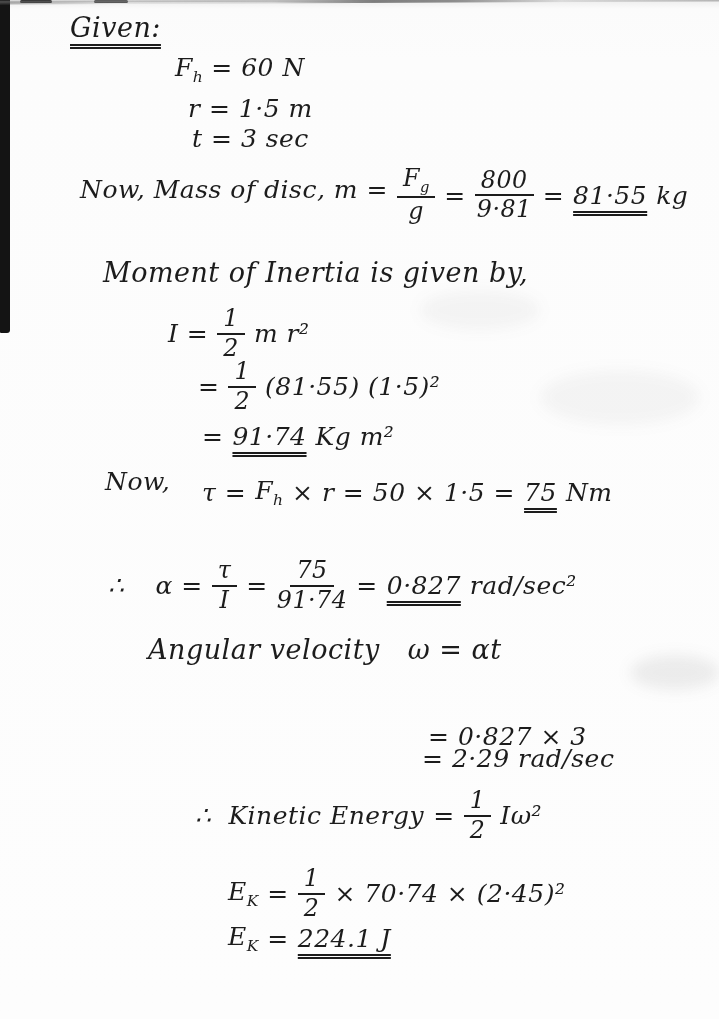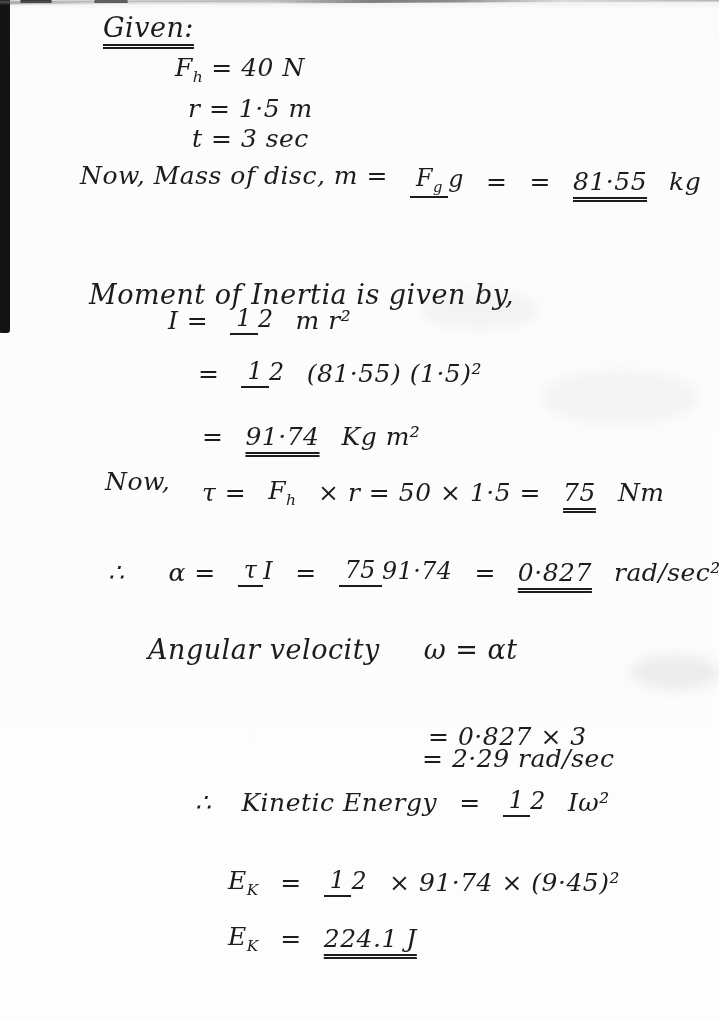--- a/index.html
+++ b/index.html
@@ -6,24 +6,24 @@
   .page{
     position:relative;width:719px;height:1019px;overflow:hidden;
     background:
       linear-gradient(180deg, #ededed 0px, #fbfbfb 9px, #fcfcfc 60px, #fdfdfd 100%);
     font-family:"DejaVu Serif", serif;
   }
   .hw{
     position:absolute;font-family:"DejaVu Serif", serif;font-style:italic;
     color:#1c1c1c;font-size:25px;white-space:nowrap;letter-spacing:0.5px;
   }
-  .row{display:flex;align-items:center;column-gap:22px;}
+  .row{display:flex;align-items:center;column-gap:9px;}
   .lg{font-size:27px;}
   sub{font-size:0.62em;letter-spacing:0;}
-  .frac{display:inline-flex;flex-direction:row;align-items:flex-start;line-height:1.08;font-size:0.95em;}
+  .frac{display:inline-flex;flex-direction:column;align-items:center;line-height:1.08;font-size:0.95em;}
   .frac .num{border-bottom:2px solid #1c1c1c;padding:0 6px 1px;}
   .frac .den{padding-top:1px;}
   .res{
     text-decoration-line:underline;text-decoration-style:double;
     text-decoration-thickness:1.5px;text-underline-offset:7px;
     text-decoration-color:#1c1c1c;
   }
   .edge-left{position:absolute;left:0;top:0;width:10px;height:333px;background:#141414;border-radius:0 0 3px 1px;}
   .edge-top{position:absolute;background:#252525;height:3px;border-radius:2px;}
   .crease{position:absolute;pointer-events:none;}
@@ -46,42 +46,46 @@
   <div class="edge-left"></div>
   <div class="edge-top" style="left:20px;top:0;width:32px;"></div>
   <div class="edge-top" style="left:94px;top:0;width:34px;opacity:.8;"></div>
   <div class="crease" id="crease1"></div>
   <div class="crease" id="crease2"></div>
   <div class="crease" id="crease3"></div>
   <div class="smudge" style="left:540px;top:370px;width:160px;height:55px;"></div>
   <div class="smudge" style="left:420px;top:290px;width:120px;height:40px;"></div>
   <div class="smudge" style="left:630px;top:655px;width:90px;height:35px;background:rgba(70,70,70,.09);"></div>
 
-  <div class="hw lg res" style="left:70px;top:12px;margin-left:33px;">Given:</div>
+  <div class="hw lg res" style="left:70px;top:12px;">Given:</div>
 
   <div class="hw" style="left:175px;top:53px;">
     <span>F</span><sub>h</sub>
-    <span>= 40 N</span>
+    <span>= 60 N</span>
   </div>
   <div class="hw" style="left:188px;top:94px;">r = 1·5 m</div>
   <div class="hw" style="left:192px;top:124px;">t = 3 sec</div>
 
   <div class="hw row" style="left:80px;top:166px;">
     <span style="position:relative;top:-6px;">Now, Mass of disc, m =</span>
     <span class="frac">
       <span class="num"><span>F</span><sub>g</sub></span>
       <span class="den">g</span>
     </span>
     <span>=</span>
+    <span class="frac">
+      <span class="num">800</span>
+      <span class="den">9·81</span>
+    </span>
     <span>=</span>
     <span class="res">81·55</span>
       <span>kg</span>
   </div>
 
-  <div class="hw lg" style="left:89px;top:257px;margin-top:22px;">Moment of Inertia is given by,</div>
+  <div class="hw lg" style="left:103px;top:257px;">Moment of Inertia is given by,</div>
 
   <div class="hw row" style="left:168px;top:306px;">
     <span>I =</span>
     <span class="frac">
       <span class="num">1</span>
       <span class="den">2</span>
     </span>
     <span>m r²</span>
   </div>
 
@@ -119,21 +123,21 @@
     <span>=</span>
     <span class="frac">
       <span class="num">75</span>
       <span class="den">91·74</span>
     </span>
     <span>=</span>
     <span class="res">0·827</span>
     <span>rad/sec²</span>
   </div>
 
-  <div class="hw row lg" style="left:148px;top:634px;column-gap:44px;">
+  <div class="hw row lg" style="left:148px;top:634px;column-gap:28px;">
     <span>Angular velocity</span>
     <span>ω = αt</span>
   </div>
   <div class="hw" style="left:428px;top:722px;">= 0·827 × 3</div>
   <div class="hw" style="left:422px;top:744px;">= 2·29 rad/sec</div>
 
   <div class="hw row" style="left:195px;top:788px;">
     <span>∴</span>
     <span style="margin-left:8px;">Kinetic Energy</span>
     <span>=</span>
@@ -144,21 +148,21 @@
     <span>Iω²</span>
   </div>
 
   <div class="hw row" style="left:228px;top:866px;">
     <span><span>E</span><sub>K</sub></span>
     <span>=</span>
     <span class="frac">
       <span class="num">1</span>
       <span class="den">2</span>
     </span>
-    <span>× 91·74 × (9·45)²</span>
+    <span>× 70·74 × (2·45)²</span>
   </div>
 
   <div class="hw row" style="left:228px;top:922px;">
     <span><span>E</span><sub>K</sub></span>
     <span>=</span>
     <span class="res">224.1 J</span>
   </div>
 
 </div>
 

